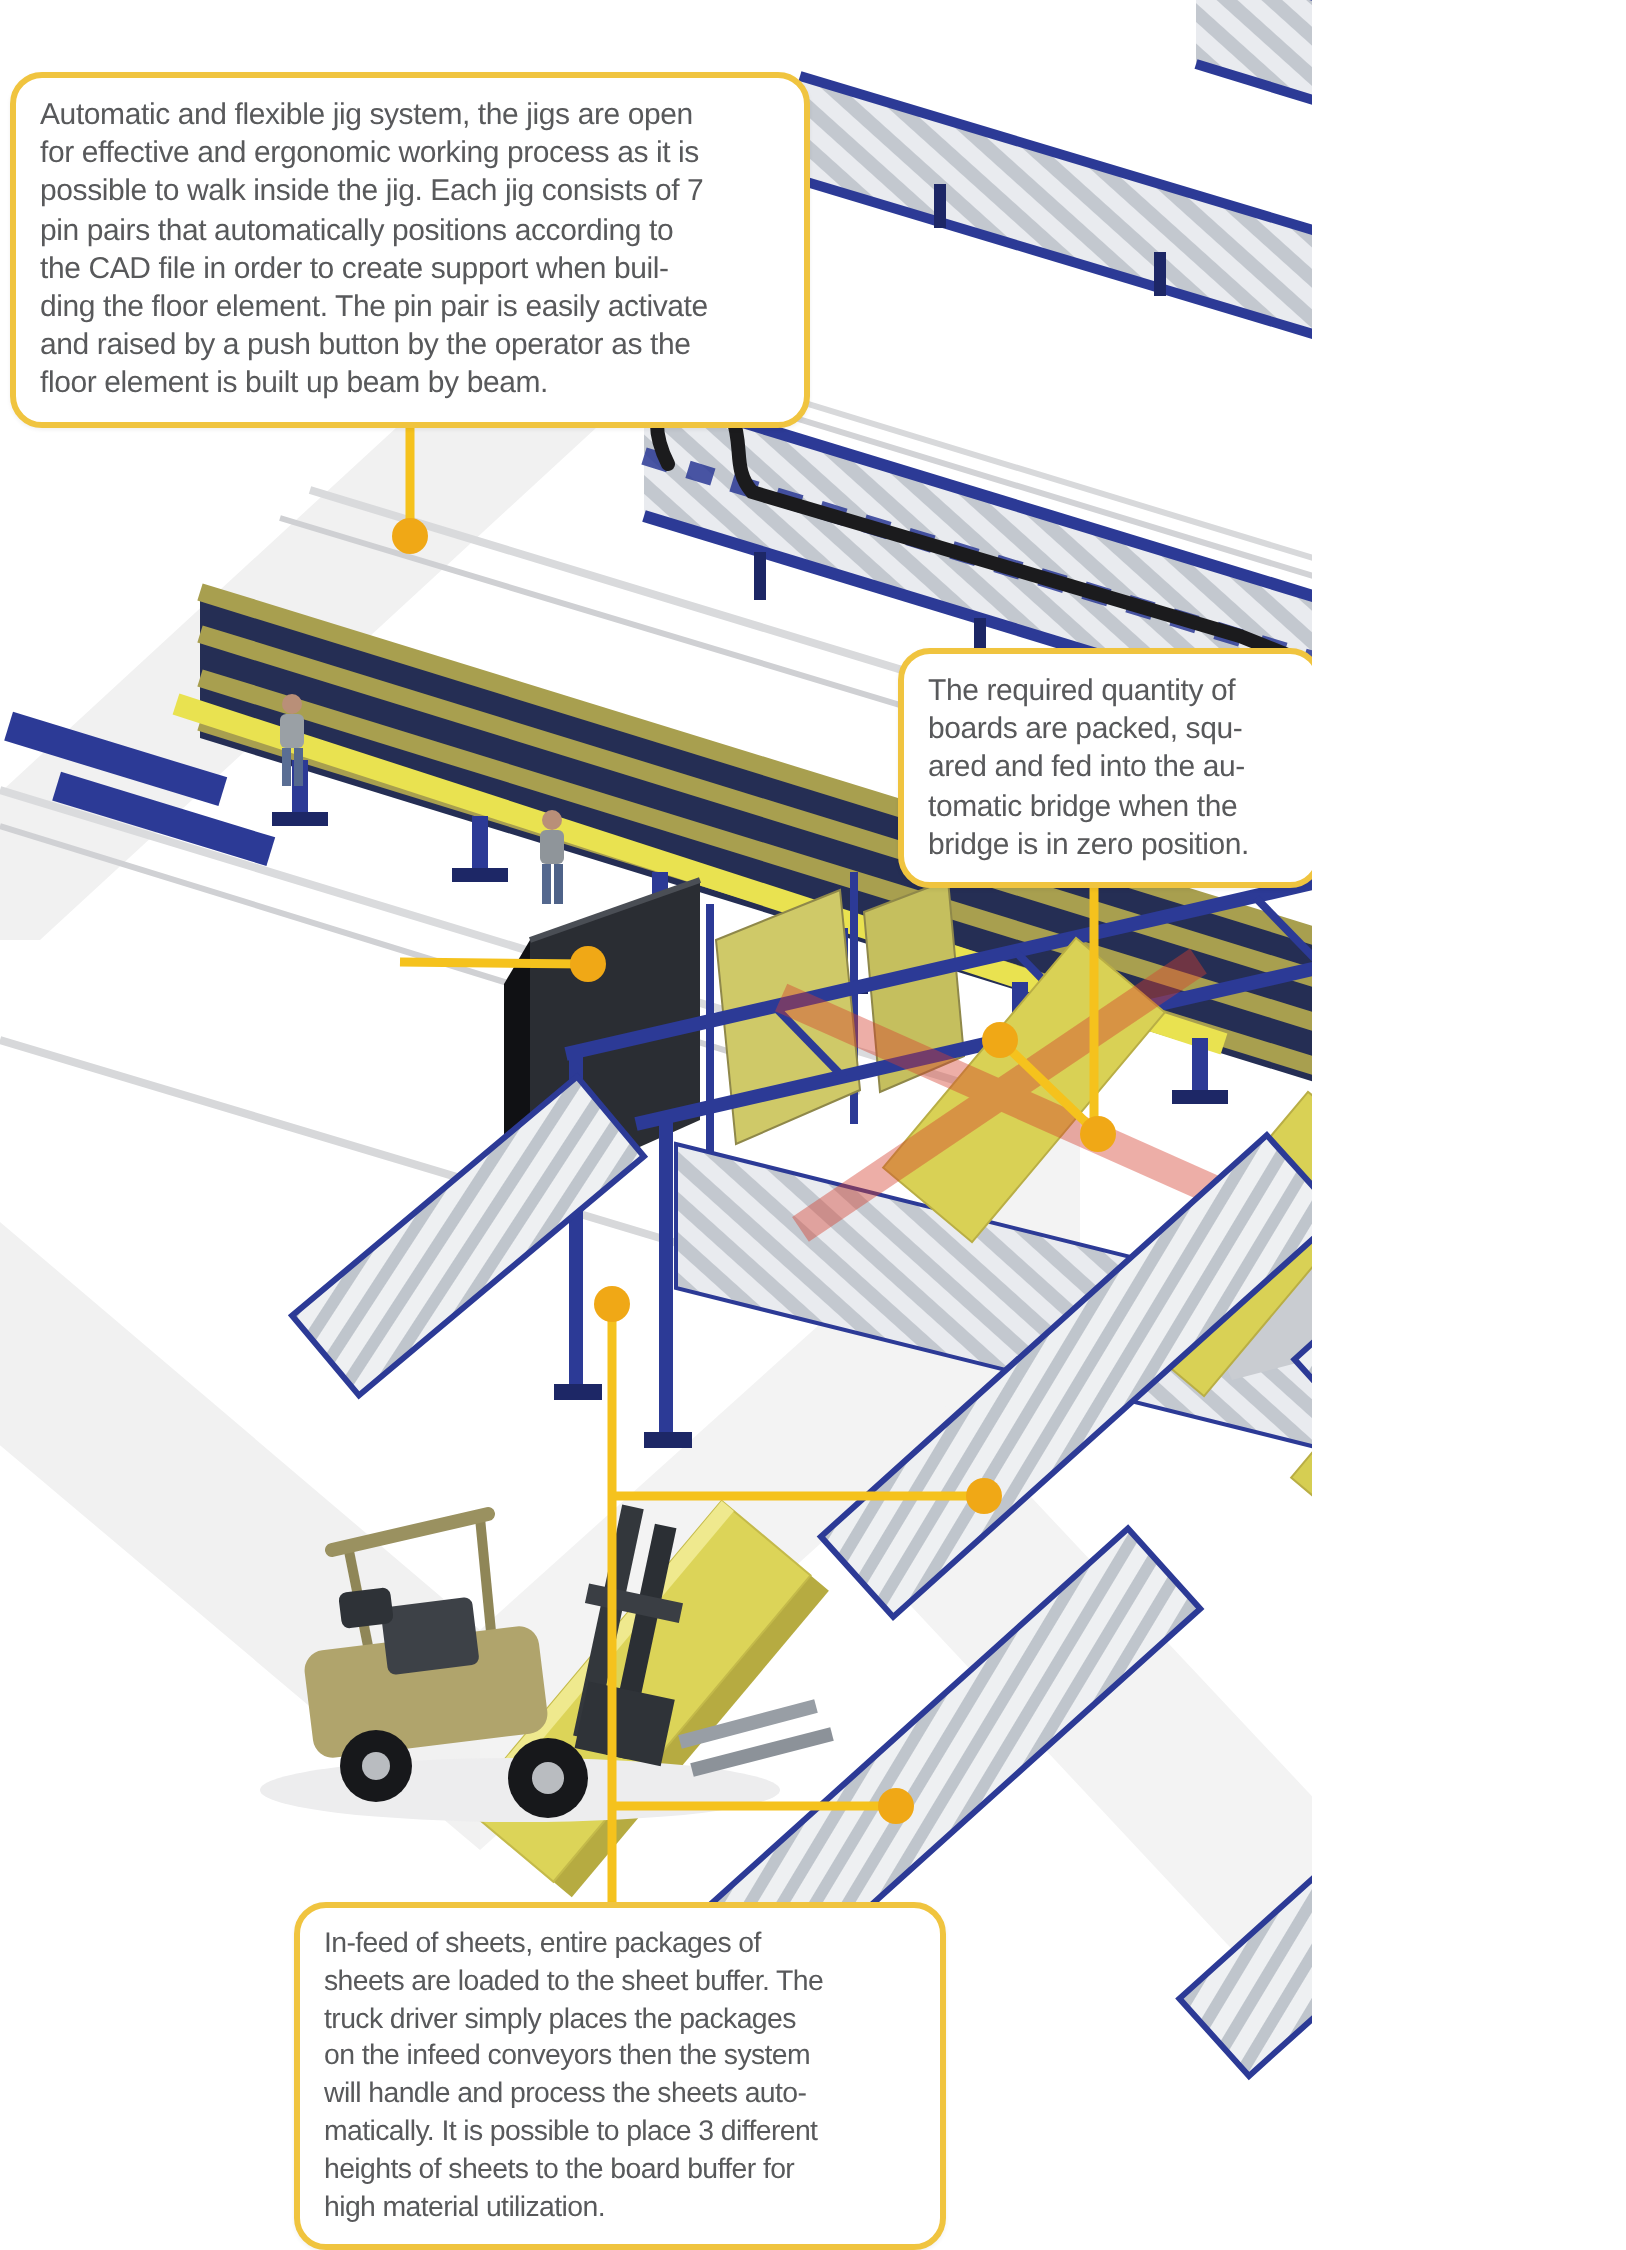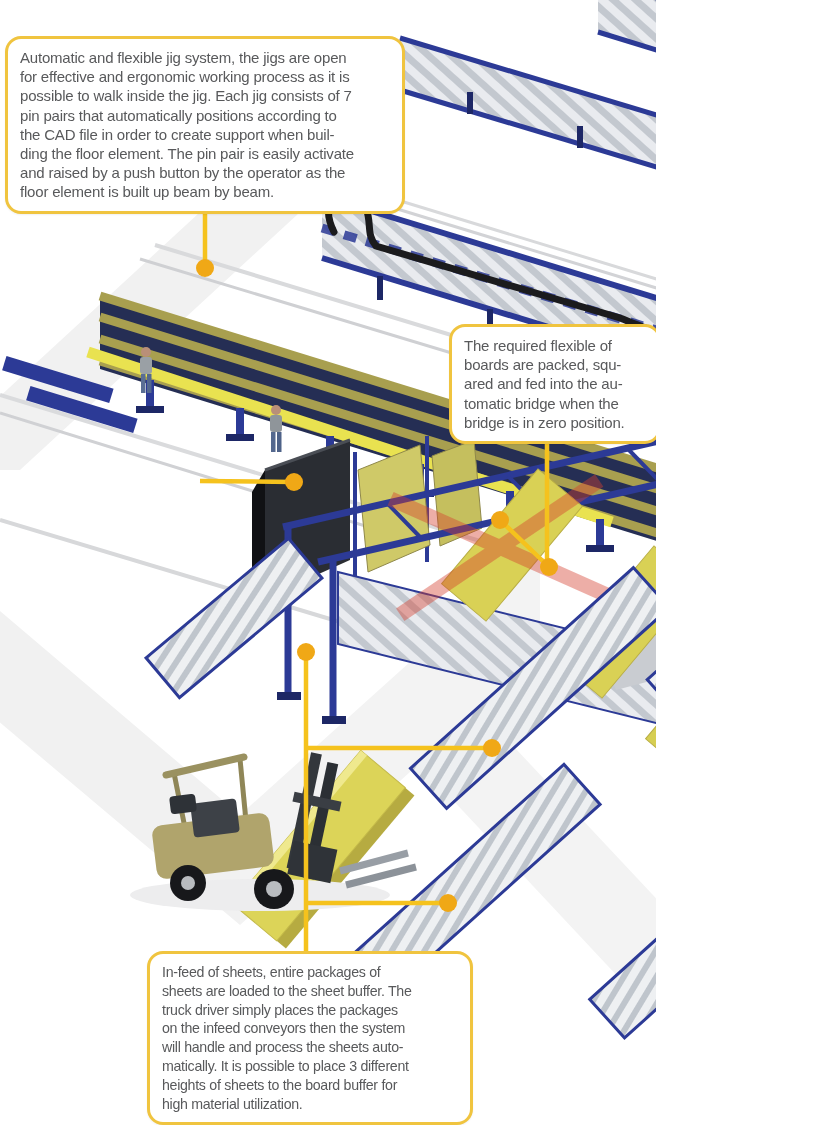--- a/index.html
+++ b/index.html
@@ -282,21 +282,21 @@
 for effective and ergonomic working process as it is
 possible to walk inside the jig. Each jig consists of 7
 pin pairs that automatically positions according to
 the CAD file in order to create support when buil-
 ding the floor element. The pin pair is easily activate
 and raised by a push button by the operator as the
 floor element is built up beam by beam.</div>
 </div>
 
 <div id="callout-boards" class="callout" style="left:449px;top:324px;width:212px;">
-  <div class="callout-text">The required flexible of
+  <div class="callout-text">The required quantity of
 boards are packed, squ-
 ared and fed into the au-
 tomatic bridge when the
 bridge is in zero position.</div>
 </div>
 
 
 <div id="callout-infeed" class="callout" style="left:147px;top:951px;width:326px;">
   <div class="callout-text">In-feed of sheets, entire packages of
 sheets are loaded to the sheet buffer. The

